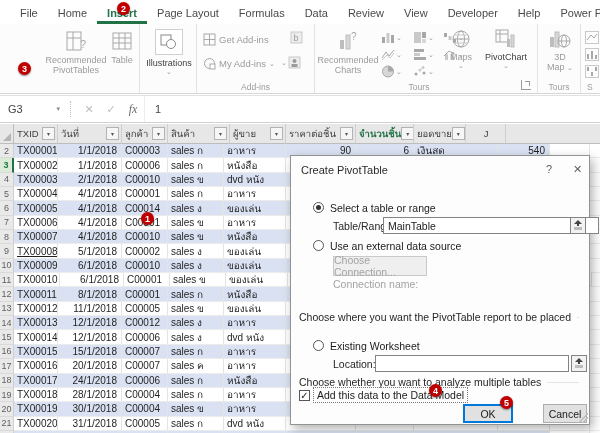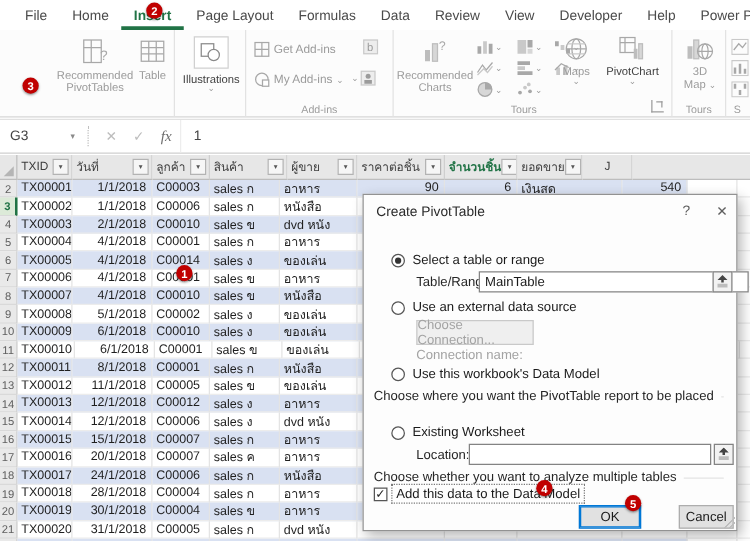--- a/index.html
+++ b/index.html
@@ -61,21 +61,21 @@
   .band .gcell.t{background:#D9E1F2;}
   
   .dlg{position:absolute;left:290px;top:155px;width:300px;height:270px;background:#fdfdfd;
        border:1px solid #929292;box-shadow:3px 4px 10px rgba(0,0,0,.3);z-index:10;font-size:10.5px;
        color:#1a1a1a;box-sizing:border-box;}
   .dlg-title{position:absolute;left:10px;top:8px;font-size:11px;color:#2b2b2b;}
   .dlg-help{position:absolute;left:255px;top:7px;color:#5f5f5f;font-size:11px;}
   .dlg-close{position:absolute;left:282px;top:7px;color:#5f5f5f;font-size:11px;}
   .sect{position:absolute;left:8px;right:10px;display:flex;align-items:center;color:#262626;}
   .sect:after{content:"";flex:1;height:1px;background:#e3e3e3;margin-left:6px;}
-  .radio-row{position:absolute;display:flex;align-items:center;gap:6px;}
+  .radio-row{position:absolute;display:flex;gap:6px;}
   .radio{width:11px;height:11px;border:1px solid #565656;border-radius:50%;background:#fff;
          box-sizing:border-box;position:relative;flex:0 0 auto;}
   .radio.sel:after{content:"";position:absolute;left:2px;top:2px;width:5px;height:5px;border-radius:50%;background:#333;}
   .dlg-label{position:absolute;color:#262626;}
   .dlg-label.dis{color:#a3a3a3;}
   .dlg-input{position:absolute;height:17px;background:#fff;border:1px solid #838383;box-sizing:border-box;
              font-size:10.5px;display:flex;align-items:center;padding-left:4px;color:#1a1a1a;}
   .rangebtn{position:absolute;width:16px;height:17px;border:1px solid #838383;background:#f2f2f2;
             box-sizing:border-box;display:flex;align-items:center;justify-content:center;}
   .dlg-btn-dis{position:absolute;border:1px solid #c9c9c9;background:#efefef;color:#a3a3a3;
@@ -513,21 +513,21 @@
       <div class="gcell t" style="width: 62px;">หนังสือ</div>
       <div class="gcell t num" style="width: 70px;"></div>
       <div class="gcell t num" style="width: 58px;"></div>
       <div class="gcell t" style="width: 84px;"></div>
       <div class="gcell t num" style="width: 52px;"></div>
       <div class="gcell" style="width: 40px;"></div>
       <div class="gcell" style="flex: 1 1 0%; border-right: none;"></div>
     </div>
     <div class="grow">
       <div class="gnum">9</div>
-      <div class="gcell t" style="width: 44px;">TX00008</div>
+      <div class="gcell t" style="width: 44px; text-decoration: underline;">TX00008</div>
       <div class="gcell t num" style="width: 64px;">5/1/2018</div>
       <div class="gcell t" style="width: 46px;">C00002</div>
       <div class="gcell t" style="width: 56px;">sales ง</div>
       <div class="gcell t" style="width: 62px;">ของเล่น</div>
       <div class="gcell t num" style="width: 70px;"></div>
       <div class="gcell t num" style="width: 58px;"></div>
       <div class="gcell t" style="width: 84px;"></div>
       <div class="gcell t num" style="width: 52px;"></div>
       <div class="gcell" style="width: 40px;"></div>
       <div class="gcell" style="flex: 1 1 0%; border-right: none;"></div>
@@ -740,24 +740,20 @@
 
   <div class="radio-row" style="left:22px;top:84px">
     <span class="radio"></span>
     <span>Use an external data source</span>
   </div>
   <div class="dlg-btn-dis" style="left:42px;top:100px;width:92px;height:18px">
     <span>Choose Connection...</span>
   </div>
   <div class="dlg-label dis" style="left:42px;top:122px">Connection name:</div>
 
-  <div class="radio-row" style="left:22px;top:137px">
-    <span class="radio"></span>
-    <span>Use this workbook's Data Model</span>
-  </div>
 
   <div class="sect" style="top:155px">
       <span>Choose where you want the PivotTable report to be placed</span>
     </div>
 
   <div class="radio-row" style="left:22px;top:184px">
     <span class="radio"></span>
     <span>Existing Worksheet</span>
   </div>
   <div class="dlg-label" style="left:42px;top:202px">Location:</div>

